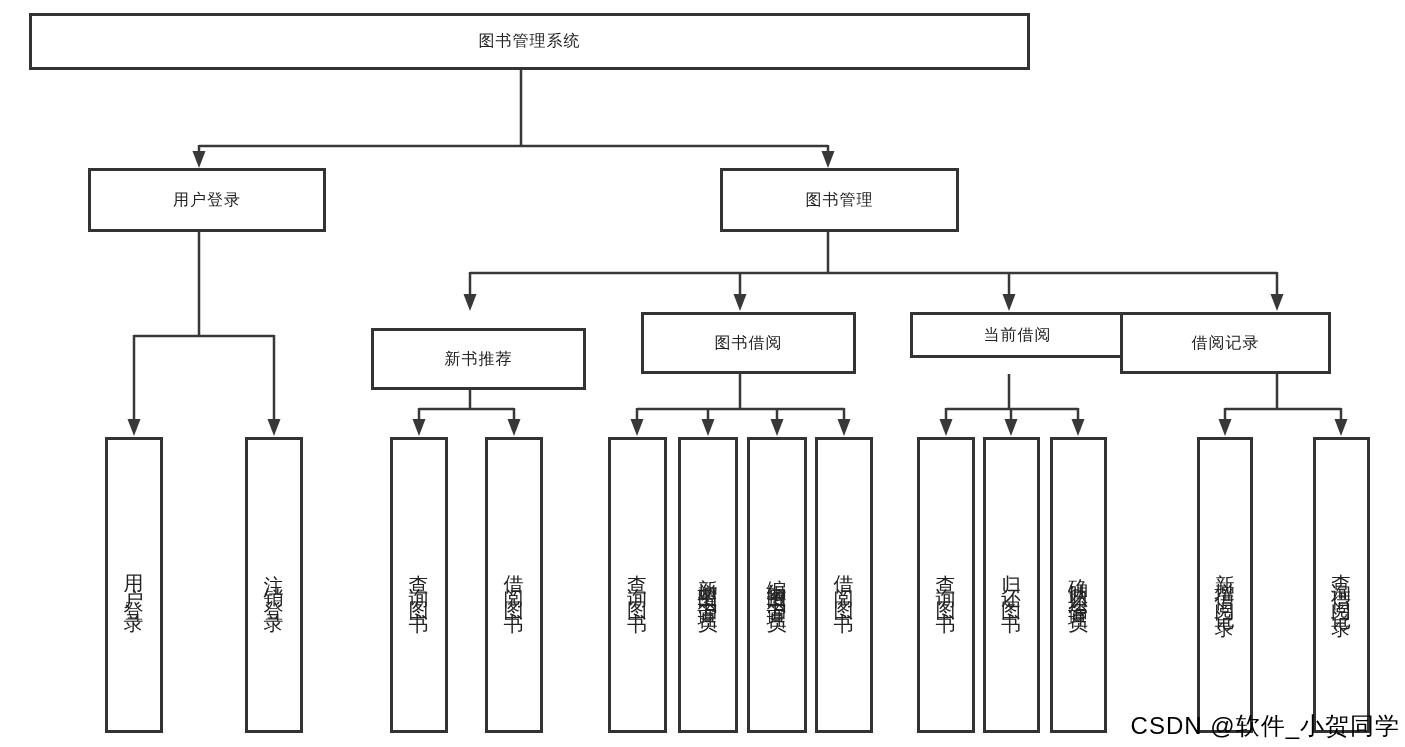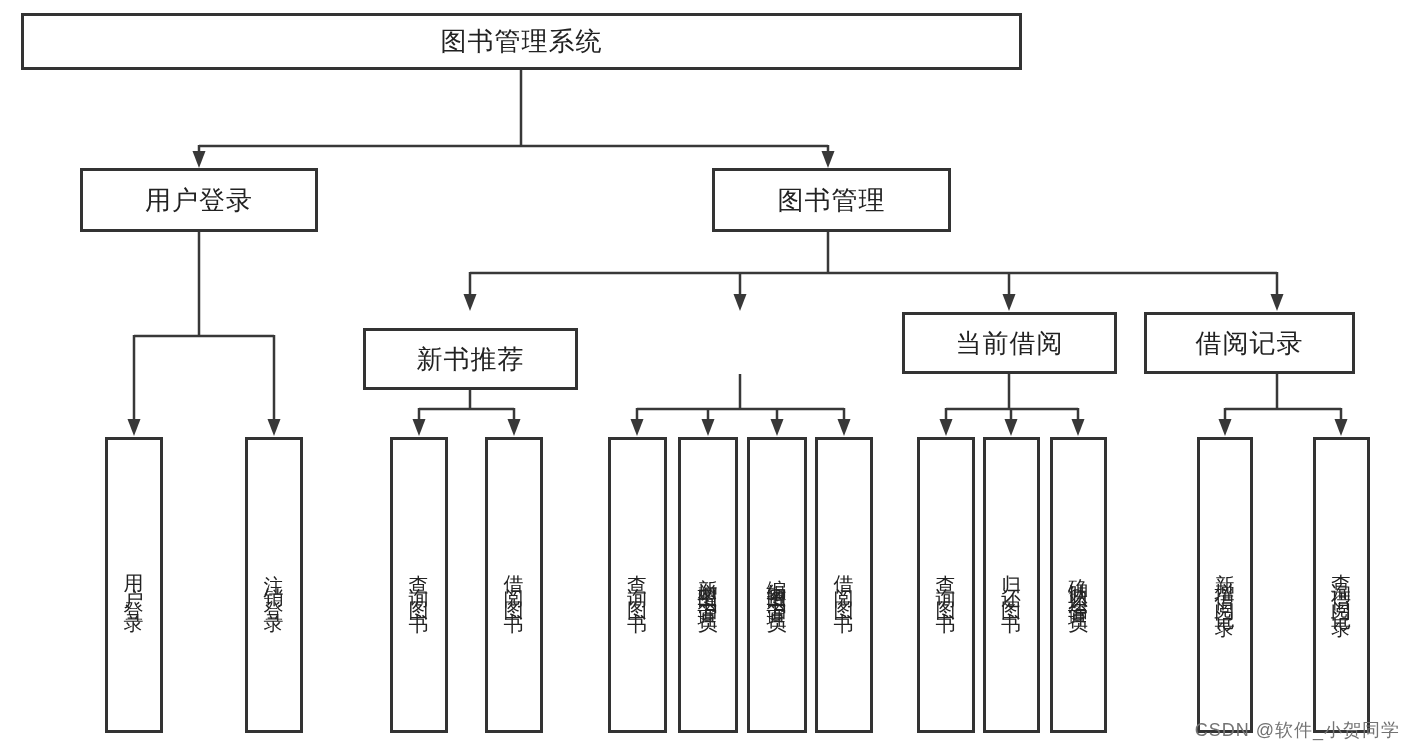--- a/index.html
+++ b/index.html
@@ -12,56 +12,56 @@
   }
   .connectors{position:absolute;left:0;top:0;width:1405px;height:747px;}
   .node{
     position:absolute;
     box-sizing:border-box;
     background:#ffffff;
     border:3px solid #333333;
     display:flex;align-items:center;justify-content:center;
     color:#222222;
   }
-  .hnode{font-size:26px;letter-spacing:1px;}
+  .hnode{font-size:16px;letter-spacing:1px;margin-left:8px;}
   .leaf{top:437px;height:296px;font-size:20px;}
   .leaf span{
     writing-mode:vertical-lr;
     line-height:1;
     white-space:nowrap;
   }
   .sp4 span{letter-spacing:13px;}
   .sp6 span{letter-spacing:9px;}
   .sp9 span{letter-spacing:5px;}
   
   #root  {left:21px;  top:13px;  width:1001px; height:57px;}
   #n-login{left:80px; top:168px; width:238px;  height:64px;}
   #n-mgmt{left:712px; top:168px; width:239px;  height:64px;}
   #n-rec {left:363px; top:328px; width:215px;  height:62px;}
   #n-bor {left:633px; top:312px; width:215px;  height:62px;}
-  #n-cur {left:902px; top:312px; width:215px;  height:62px;}
-  #n-his {left:1144px;top:312px; width:211px;  height:62px;}
+  #n-cur {left:902px; top:312px; width:215px;  height:46px;}
+  #n-his {left:1112px;top:312px; width:211px;  height:62px;}
   #l-a1{left:105px;width:58px;}
   #l-a2{left:245px;width:58px;}
   #l-b1{left:390px;width:58px;}
   #l-b2{left:485px;width:58px;}
   #l-c1{left:608px;width:59px;}
   #l-c2{left:678px;width:60px;}
   #l-c3{left:747px;width:60px;}
   #l-c4{left:815px;width:58px;}
   #l-d1{left:917px;width:58px;}
   #l-d2{left:983px;width:57px;}
   #l-d3{left:1050px;width:57px;}
   #l-e1{left:1197px;width:56px;}
   #l-e2{left:1313px;width:57px;}
   .watermark{
     position:absolute;
     right:5px;bottom:5px;
-    font-size:18px;
-    color:#737373;
+    font-size:24px;
+    color:#000000;
     letter-spacing:1px;
     pointer-events:none;
   }
 </style>
 </head>
 <body>
 
 <div class="canvas">
 
   <svg class="connectors" viewBox="0 0 1405 747" xmlns="http://www.w3.org/2000/svg">
@@ -96,20 +96,21 @@
     <use href="#arrowhead" x="1225" y="436"></use>
     <use href="#arrowhead" x="1341" y="436"></use>
   </svg>
 
   <div id="root" class="node hnode">图书管理系统</div>
 
   <div id="n-login" class="node hnode">用户登录</div>
   <div id="n-mgmt" class="node hnode">图书管理</div>
 
   <div id="n-rec" class="node hnode">新书推荐</div>
+  <div id="n-bor" class="node hnode">图书借阅</div>
   <div id="n-cur" class="node hnode">当前借阅</div>
   <div id="n-his" class="node hnode">借阅记录</div>
 
   <div id="l-a1" class="node leaf sp4">
     <span>用户登录</span>
     </div>
   <div id="l-a2" class="node leaf sp4">
     <span>注销登录</span>
     </div>
 

